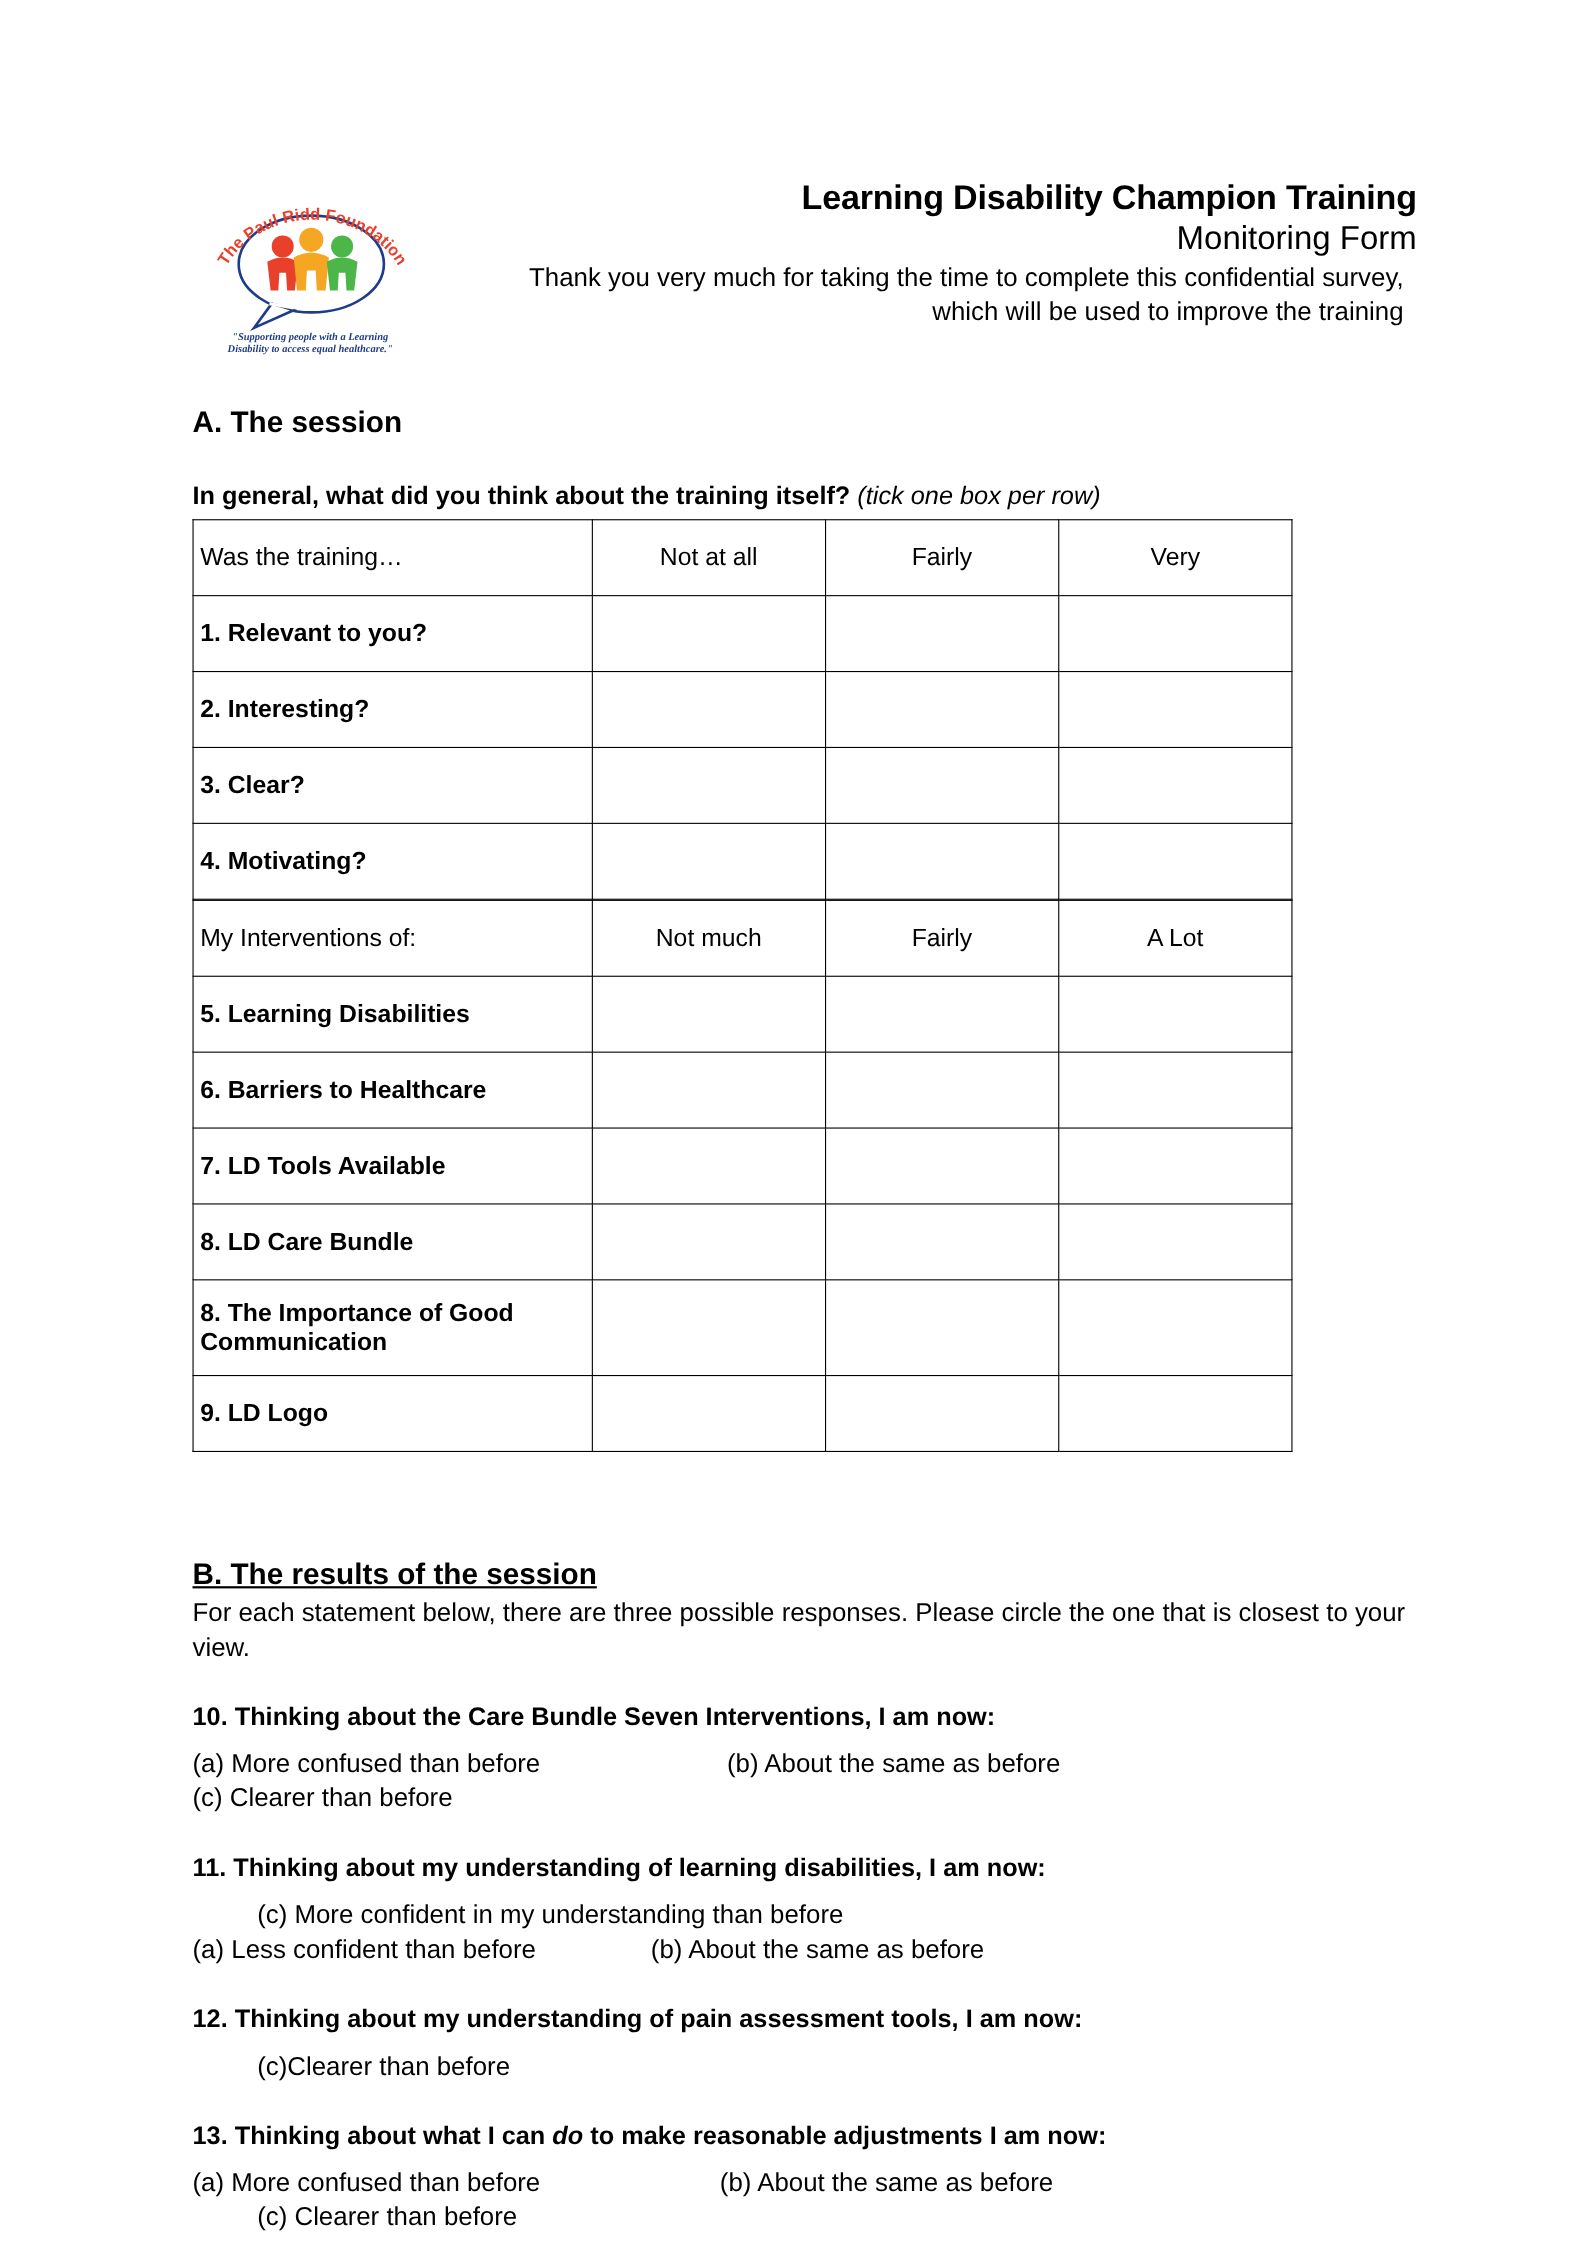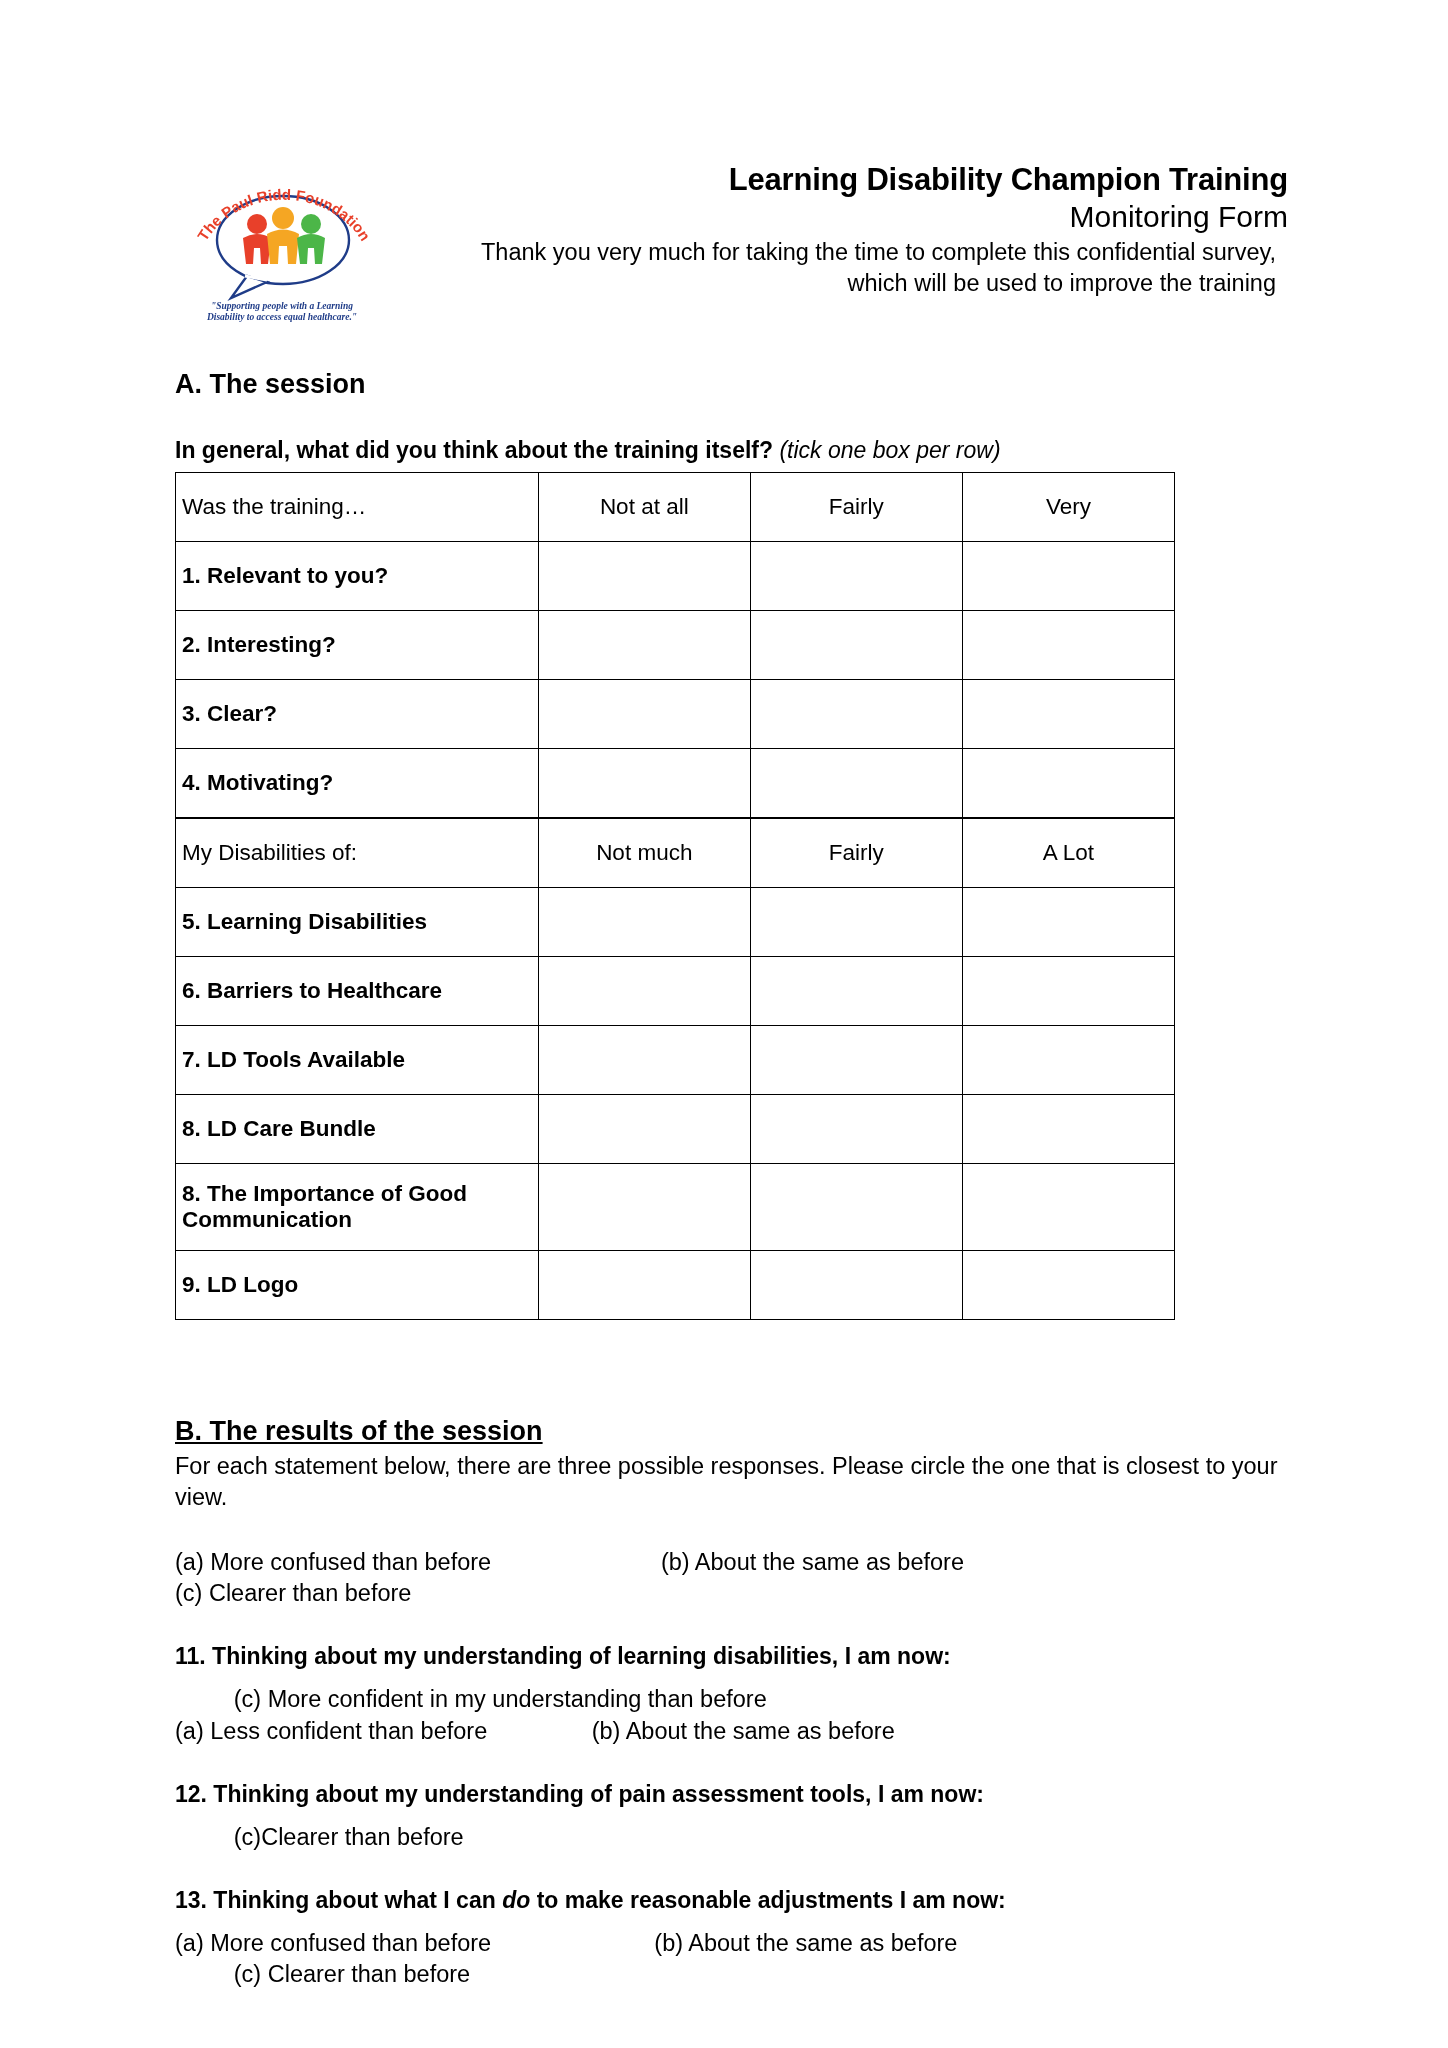--- a/index.html
+++ b/index.html
@@ -214,21 +214,21 @@
       <td class="col-opt"></td>
       <td class="col-opt"></td>
     </tr>
   </tbody>
     </table>
 
 
   <table class="form-table">
     <tbody>
         <tr class="head">
-      <td class="col-label">My Disabilities of:</td>
+      <td class="col-label">My Interventions of:</td>
       <td class="col-opt">Not much</td>
       <td class="col-opt">Fairly</td>
       <td class="col-opt">A Lot</td>
     </tr>
     <tr class="body">
       <td class="col-label">5. Learning Disabilities</td>
       <td class="col-opt"></td>
       <td class="col-opt"></td>
       <td class="col-opt"></td>
     </tr>
@@ -262,20 +262,21 @@
       <td class="col-opt"></td>
       <td class="col-opt"></td>
     </tr>
   </tbody>
     </table>
 
   <div class="b-heading">B. The results of the session</div>
   <div class="b-intro">For each statement below, there are three possible responses. Please circle the one that is closest to your view.</div>
 
   <div class="q-block">
+    <div class="q-title">10. Thinking about the Care Bundle Seven Interventions, I am now:</div>
     <div class="q-opts">
       <span class="opt-row">(a) More confused than before                          (b) About the same as before</span>
       <span class="opt-row">(c) Clearer than before</span>
     </div>
   </div>
 
   <div class="q-block">
     <div class="q-title">11. Thinking about my understanding of learning disabilities, I am now:</div>
     <div class="q-opts">
       <span class="opt-row">         (c) More confident in my understanding than before</span>

